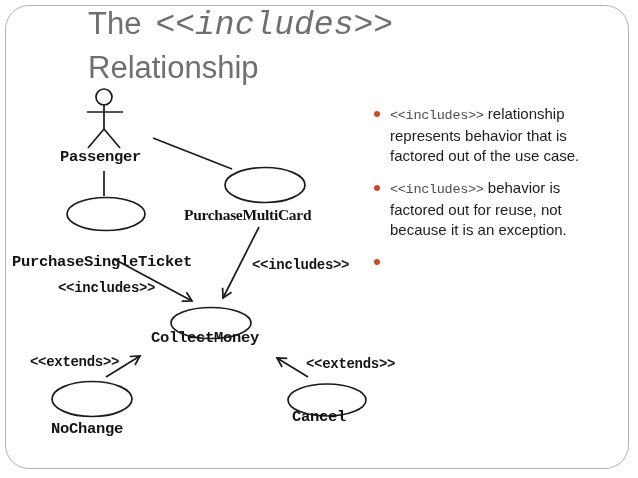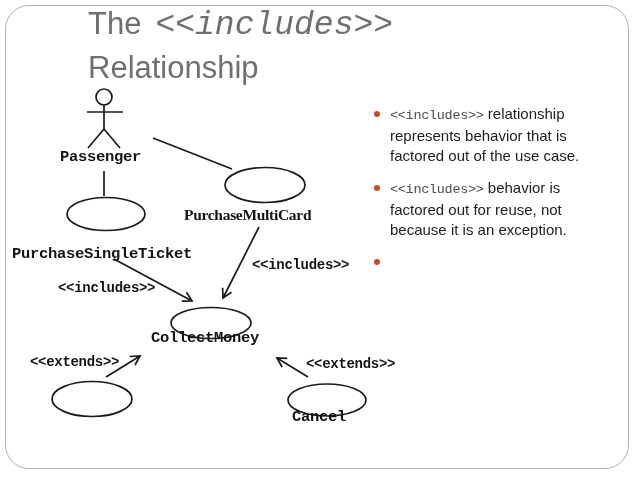--- a/index.html
+++ b/index.html
@@ -119,23 +119,24 @@
       <ellipse cx="327" cy="400" rx="39" ry="16"></ellipse>
 
       <line x1="114" y1="259" x2="192" y2="301" marker-end="url(#arrowV)"></line>
       <line x1="259" y1="227" x2="223" y2="298" marker-end="url(#arrowV)"></line>
       <line x1="106" y1="377" x2="140" y2="356" marker-end="url(#arrowV)"></line>
       <line x1="308" y1="377" x2="277" y2="358" marker-end="url(#arrowV)"></line>
     </g>
   </svg>
 
   <div class="dlabel" style="left:60px;  top:148px;">Passenger</div>
-  <div class="dlabel" style="left:12px;  top:245px;">PurchaseSingleTicket</div>
+  <div class="dlabel" style="left:12px;  top:253px;">PurchaseSingleTicket</div>
   <div class="dlabel" style="left:184px; top:206px;font-family:Liberation Serif, serif;">PurchaseMultiCard</div>
   <div class="dlabel" style="left:151px; top:329px;">CollectMoney</div>
+  <div class="dlabel" style="left:51px;  top:420px;">NoChange</div>
   <div class="dlabel" style="left:292px; top:408px;">Cancel</div>
 
   <div class="dlabel dlabel-sm" style="left:58px;  top:280px;">&lt;&lt;includes&gt;&gt;</div>
   <div class="dlabel dlabel-sm" style="left:252px; top:257px;">&lt;&lt;includes&gt;&gt;</div>
   <div class="dlabel dlabel-sm" style="left:30px;  top:354px;">&lt;&lt;extends&gt;&gt;</div>
   <div class="dlabel dlabel-sm" style="left:306px; top:356px;">&lt;&lt;extends&gt;&gt;</div>
 
   <ul class="bullets">
     <li>
       <span class="bullet-dot"></span>

